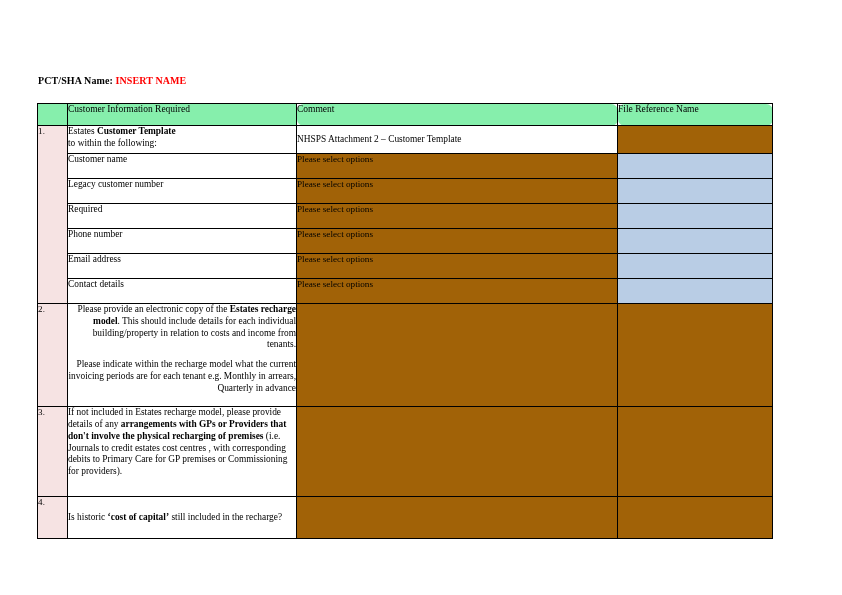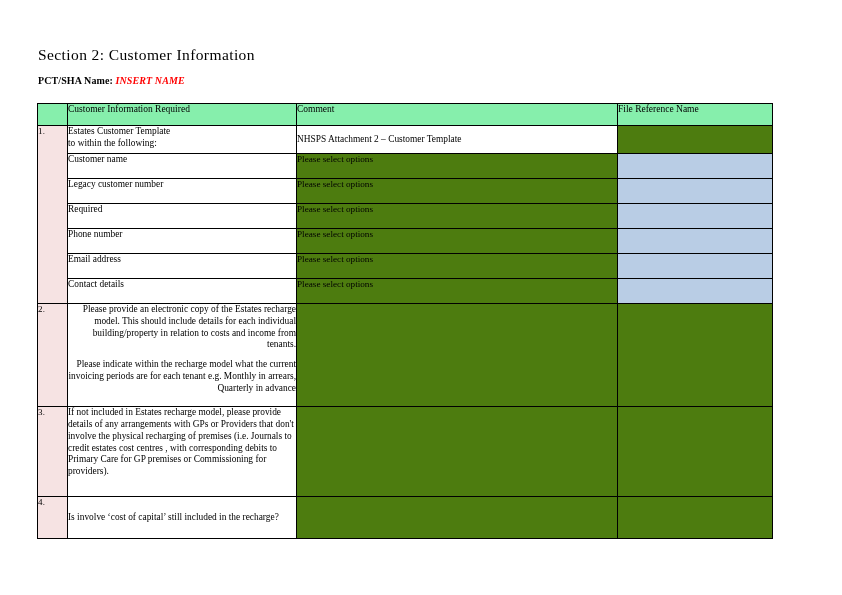--- a/index.html
+++ b/index.html
@@ -33,21 +33,21 @@
   .pct-line {
     position: absolute;
     left: 38px;
     top: 75px;
     font-size: 10px;
     font-weight: bold;
     letter-spacing: 0.1px;
     white-space: nowrap;
   }
   .pct-label { color: #000000; }
-  .pct-value { color: #ff0000; font-style: italic; }
+  .pct-value { color: #ff0000; }
 
   table.grid {
     position: absolute;
     left: 37px;
     top: 103px;
     width: 735px;
     border-collapse: collapse;
     table-layout: fixed;
   }
   table.grid td, table.grid th {
@@ -59,51 +59,51 @@
   }
   .c-num   { width: 30px; }
   .c-req   { width: 229px; }
   .c-com   { width: 321px; }
   .c-file  { width: 155px; }
 
   
   .f-header  { background: #86efac; }
   .f-numcol  { background: #f6e3e3; }
   .f-white   { background: #ffffff; }
-  .f-yellow  { background: #4d7c0f; }
+  .f-yellow  { background: #a16207; }
   .f-blue    { background: #b9cde5; }
 
   .hdr-cell {
     font-size: 9.5px;
     padding: 5px 6px 5px 7px;
     height: 22px;
     vertical-align: middle;
   }
-  .hdr-center { text-align: center; }
+  .hdr-center { text-align: center; border-radius: 7px; }
 
   .numcell {
     font-size: 9px;
     font-weight: bold;
     text-align: center;
     padding-top: 4px;
     vertical-align: top;
     letter-spacing: 0.3px;
   }
 
   .cell-txt {
     font-size: 9.4px;
     line-height: 1.25;
     padding: 4px 6px 4px 8px;
   }
   .cell-txt.mid {
     vertical-align: middle;
   }
   .cell-txt p { margin: 0 0 8px 0; text-align: right; }
   .cell-txt p:last-child { margin-bottom: 12px; }
-  .cell-txt b { font-weight: normal; }
+  .cell-txt b { font-weight: bold; }
 
   .sub-label {
     font-size: 9.4px;
     padding: 6px 6px 6px 10px;
     height: 25px;
     vertical-align: middle;
     font-family: Liberation Serif, serif;
   }
   .sel-txt {
     font-size: 9.2px;
@@ -114,21 +114,20 @@
   .r1-req { height: 28px; }
   .r2-h { height: 100px; }
   .r3-h { height: 90px; }
   .r4-h { height: 42px; }
 </style>
 </head>
 <body>
 
 <div id="page">
 
-  <div class="doc-title">Section 2: Customer Information</div>
 
   <div class="pct-line">
     <span class="pct-label">PCT/SHA Name:</span>
     <span class="pct-value">INSERT NAME</span>
   </div>
 
   <table class="grid">
     <colgroup>
       <col class="c-num">
         <col class="c-req">
@@ -201,21 +200,21 @@
         <td class="cell-txt f-white r3-h">
           <span>If not included in Estates recharge model, please provide details of any </span><b>arrangements with GPs or Providers that don't involve the physical recharging of premises</b><span> (i.e. Journals to credit estates cost centres , with corresponding debits to Primary Care for GP premises or Commissioning for providers).</span>
         </td>
         <td class="f-yellow"></td>
         <td class="f-yellow"></td>
       </tr>
 
       <tr>
         <td class="numcell f-numcol">4.</td>
         <td class="cell-txt mid f-white r4-h">
-          <span>Is involve </span><b>‘cost of capital’</b><span> still included in the recharge?</span>
+          <span>Is historic </span><b>‘cost of capital’</b><span> still included in the recharge?</span>
         </td>
         <td class="f-yellow"></td>
         <td class="f-yellow"></td>
       </tr>
 
     </tbody>
   </table>
 
 </div>
 

